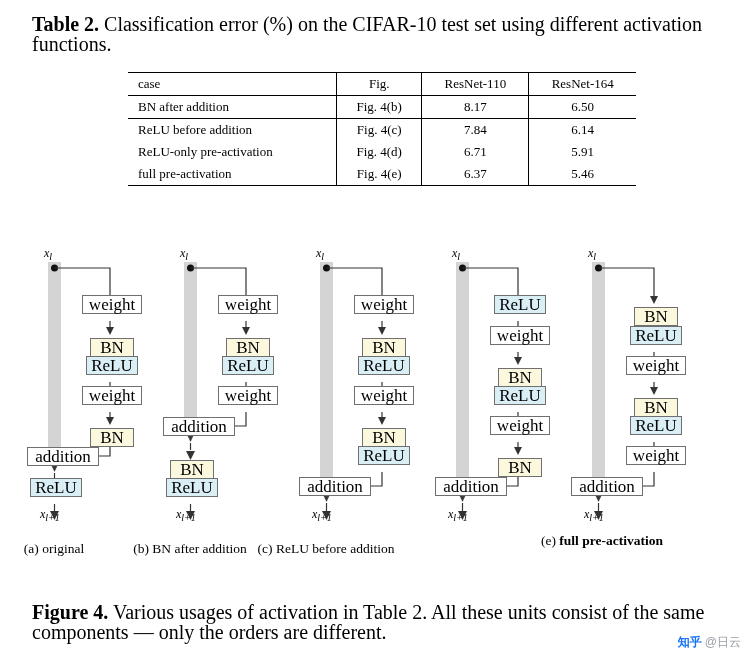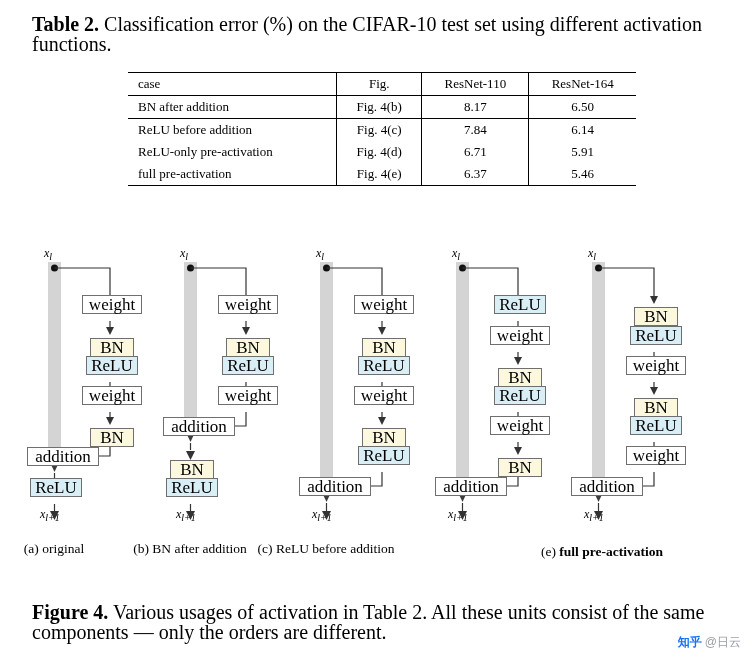--- a/index.html
+++ b/index.html
@@ -313,21 +313,21 @@
     </svg>
     <div class="xlabel" style="left:22px;top:6px;">x<sub>l</sub></div>
     <div class="box bn" style="left:68px;top:55px;width:42px;">BN</div>
     <div class="box relu" style="left:64px;top:86px;width:50px;">ReLU</div>
     <div class="box weight" style="left:60px;top:116px;width:58px;">weight</div>
     <div class="box bn" style="left:68px;top:146px;width:42px;">BN</div>
     <div class="box relu" style="left:64px;top:176px;width:50px;">ReLU</div>
     <div class="box weight" style="left:60px;top:206px;width:58px;">weight</div>
     <div class="box addition" style="left:5px;top:237px;width:70px;">addition</div>
     <div class="xlabel" style="left:18px;top:267px;">x<sub>l+1</sub></div>
-    <div class="sublabel" style="left:-44px;top:303px;"><span>(e) </span><b>full pre-activation</b></div>
+    <div class="sublabel" style="left:-44px;top:292px;"><span>(e) </span><b>full pre-activation</b></div>
   </div>
 
 </div>
 
 <div class="caption" id="figure-caption">
   <b>Figure 4.</b><span> Various usages of activation in Table 2. All these units consist of the same components — only the orders are different.</span>
 </div>
 
 <div id="watermark">
   <span class="logo">知乎</span><span>@日云</span>

